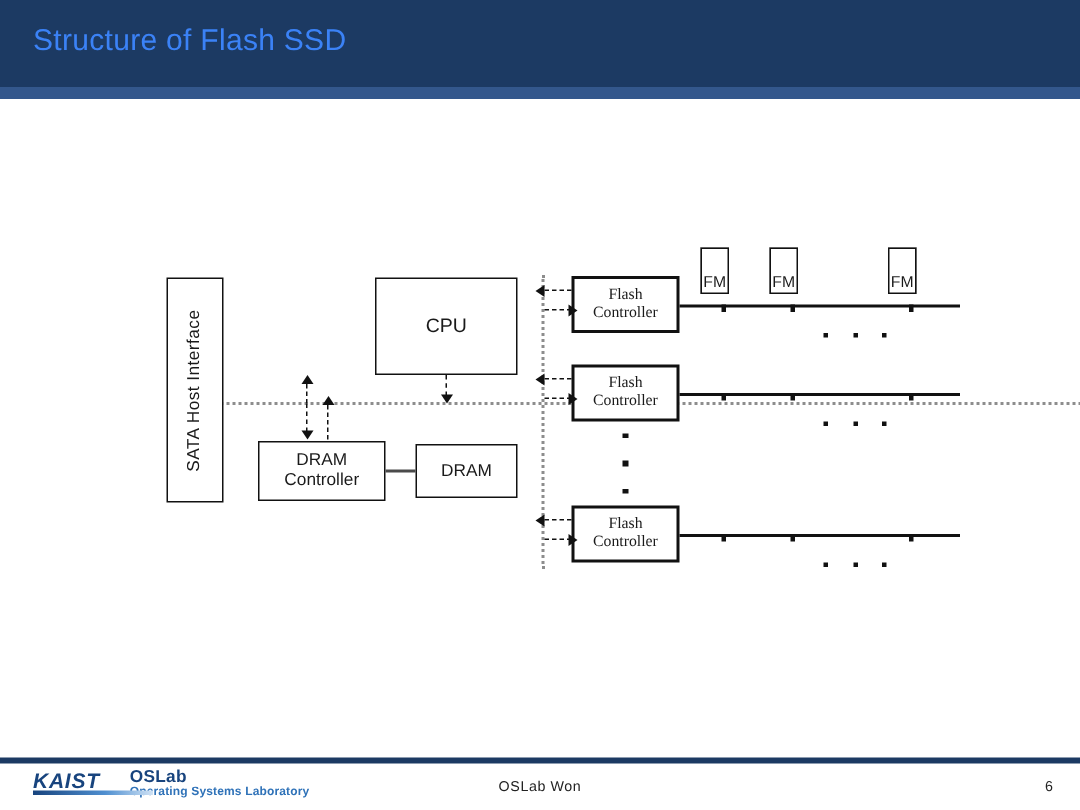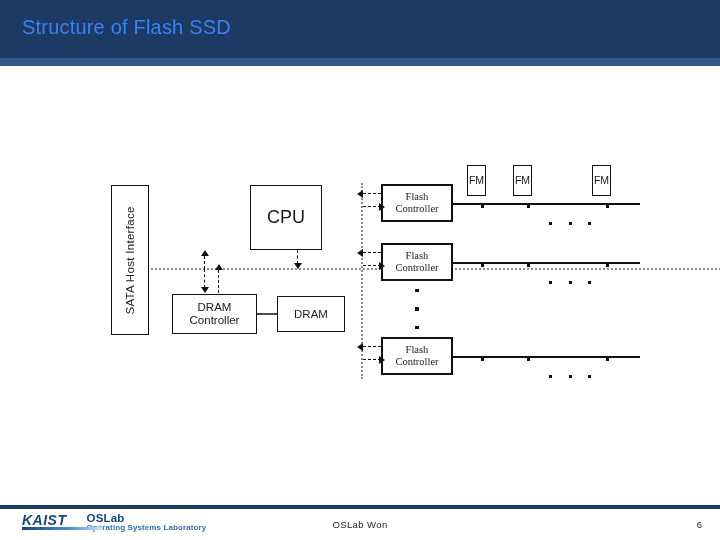--- a/index.html
+++ b/index.html
@@ -39,35 +39,35 @@
   
   #sata{
     left:11px;top:20px;width:38px;height:150px;
     font-size:11.5px;
   }
   #sata .vtxt{
     transform:rotate(-90deg);white-space:nowrap;
     letter-spacing:.3px;
   }
   #rom{left:72px;top:20px;width:65px;height:65px;font-size:13px;}
-  #cpu{left:150px;top:20px;width:72px;height:65px;font-size:18px;}
+  #cpu{left:150px;top:20px;width:95px;height:65px;font-size:13px;}
   #dramctl{left:72px;top:129px;width:85px;height:40px;font-size:11.5px;}
   #dram{left:177px;top:131px;width:68px;height:36px;font-size:11.5px;}
 
   
   .fctl{
     left:281px;width:72px;height:38px;font-size:10.5px;
   }
   #fctl1{top:19px;}
   #fctl2{top:78px;}
   #fctl3{top:172px;}
 
   
   .fm{
-    width:19px;height:31px;font-size:10.5px;
+    width:19px;height:31px;font-size:10.5px;align-items:flex-end;
   }
   .fm.c1{left:367px;}
   .fm.c2{left:413px;}
   .fm.c3{left:492px;}
 
   
   .channel-line{
     position:absolute;left:353px;width:187px;height:2px;background:#111;
   }
   #chan1{top:38px;}

